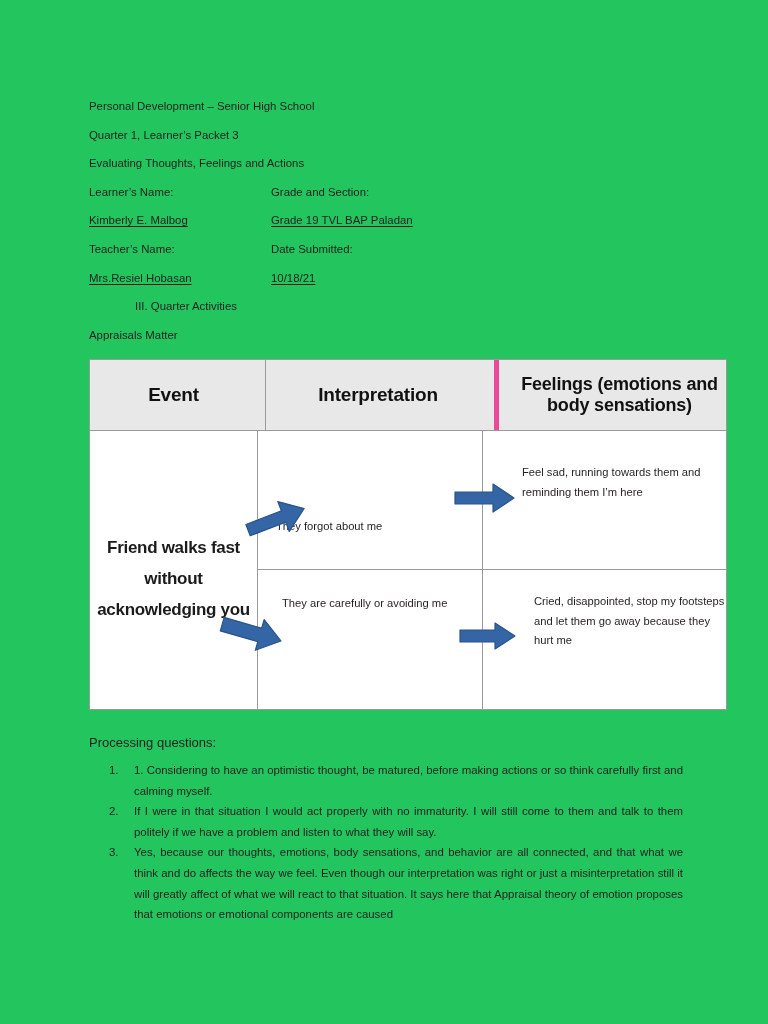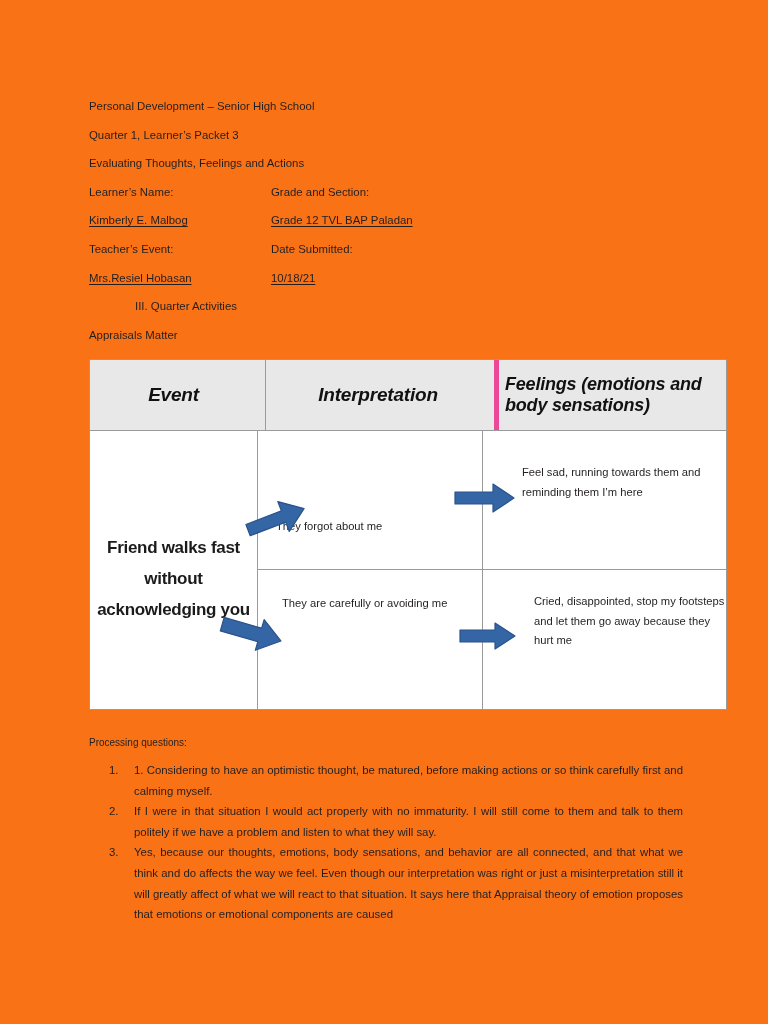--- a/index.html
+++ b/index.html
@@ -11,21 +11,21 @@
     width: 768px;
     height: 1024px;
     position: relative;
     font-family: "Liberation Sans", sans-serif;
     color: #231f20;
     overflow: hidden;
   }
   .page {
     position: absolute;
     inset: 0;
-    background: #f97316;
+    background: #22c55e;
   }
 
   
   .header-block {
     position: absolute;
     left: 89px;
     top: 92px;
     width: 620px;
   }
   .hline {
@@ -77,30 +77,29 @@
     border-bottom: 1px solid #9a9a9a;
     box-sizing: border-box;
   }
   .head-cell {
     position: absolute;
     top: 0;
     height: 100%;
     display: flex;
     align-items: center;
     justify-content: center;
-    text-align: left;
+    text-align: center;
     font-family: "Liberation Sans", sans-serif;
     font-weight: bold;
     font-size: 19px;
     line-height: 1.15;
     letter-spacing: -0.2px;
     color: #111111;
     box-sizing: border-box;
-    padding: 0 6px;
-    font-style: italic;
+    padding: 0 14px;
   }
   .head-cell.c-event { left: 0px; width: 167px; }
   .head-cell.c-interp { left: 167px; width: 225px; border-left: 1px solid #9a9a9a; margin-left: 8px; }
   .head-cell.c-feel { left: 404px; width: 246px; border-left: 5px solid #ec4899; font-size: 18px; }
 
   
   .vdiv {
     position: absolute;
     top: 71px;
     bottom: 0;
@@ -158,21 +157,21 @@
     position: absolute;
     pointer-events: none;
   }
   .arrow svg { display: block; overflow: visible; }
 
   
   .proc-label {
     position: absolute;
     left: 89px;
     top: 734px;
-    font-size: 10px;
+    font-size: 13px;
     line-height: 18px;
     color: #231f20;
   }
   .qlist {
     position: absolute;
     left: 89px;
     top: 760px;
     width: 594px;
     margin: 0;
     padding: 0;
@@ -206,25 +205,25 @@
     <div class="hline">Quarter 1, Learner’s Packet 3</div>
     <div class="hline">Evaluating Thoughts, Feelings and Actions</div>
 
     <div class="hline two-col">
       <span class="c1">Learner’s Name:</span>
       <span class="c2">Grade and Section:</span>
     </div>
 
     <div class="hline two-col">
       <span class="c1 u">Kimberly E. Malbog</span>
-      <span class="c2 u">Grade 12 TVL BAP Paladan</span>
+      <span class="c2 u">Grade 19 TVL BAP Paladan</span>
     </div>
 
     <div class="hline two-col">
-      <span class="c1">Teacher’s Event:</span>
+      <span class="c1">Teacher’s Name:</span>
       <span class="c2">Date Submitted:</span>
     </div>
 
     <div class="hline two-col">
       <span class="c1 u">Mrs.Resiel Hobasan</span>
       <span class="c2 u">10/18/21</span>
     </div>
 
     <div class="hline indented">III. Quarter Activities</div>
     <div class="hline">Appraisals Matter</div>

